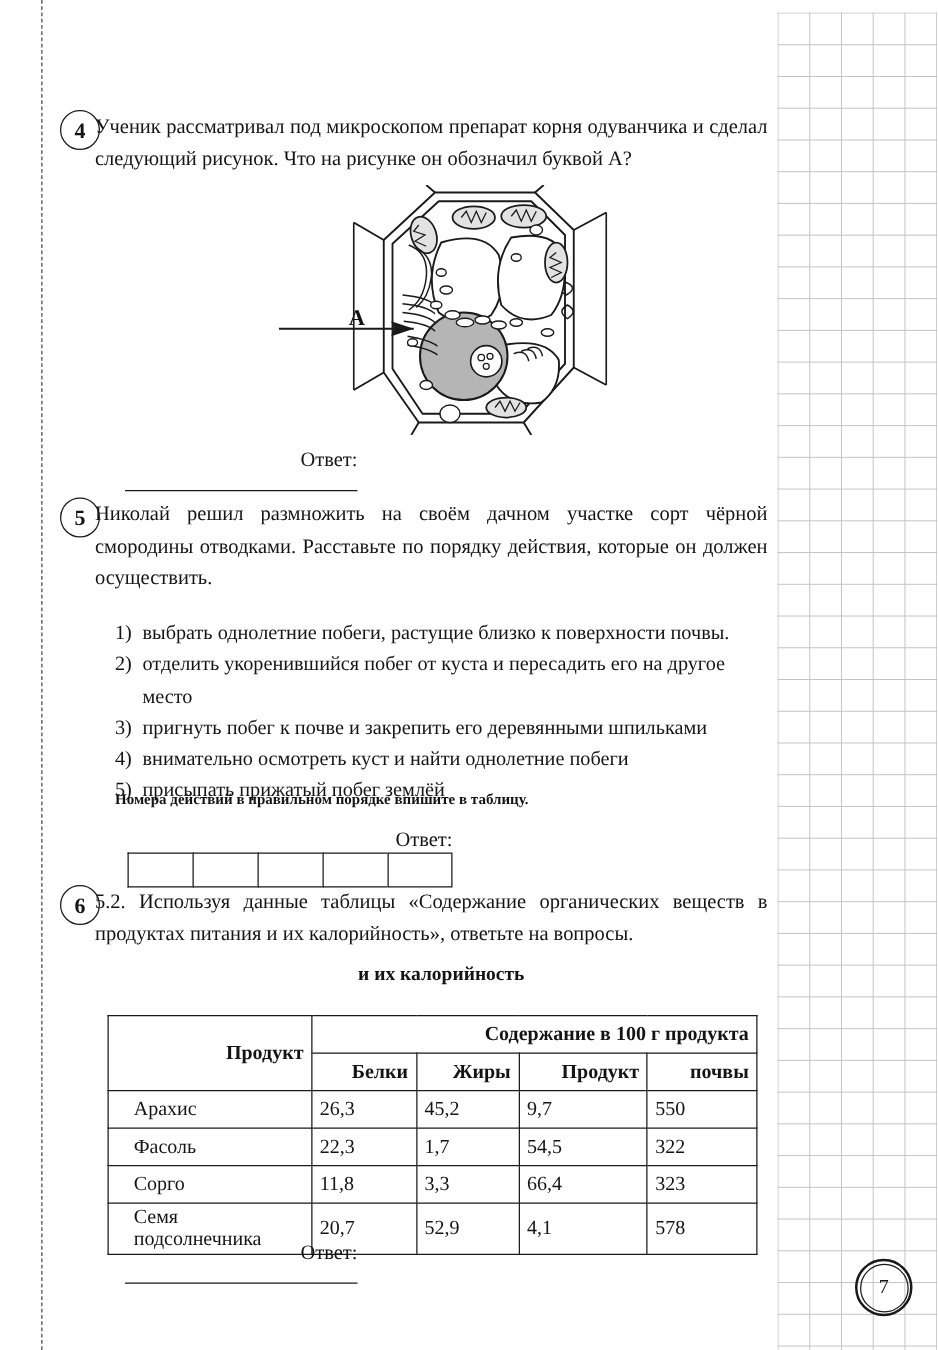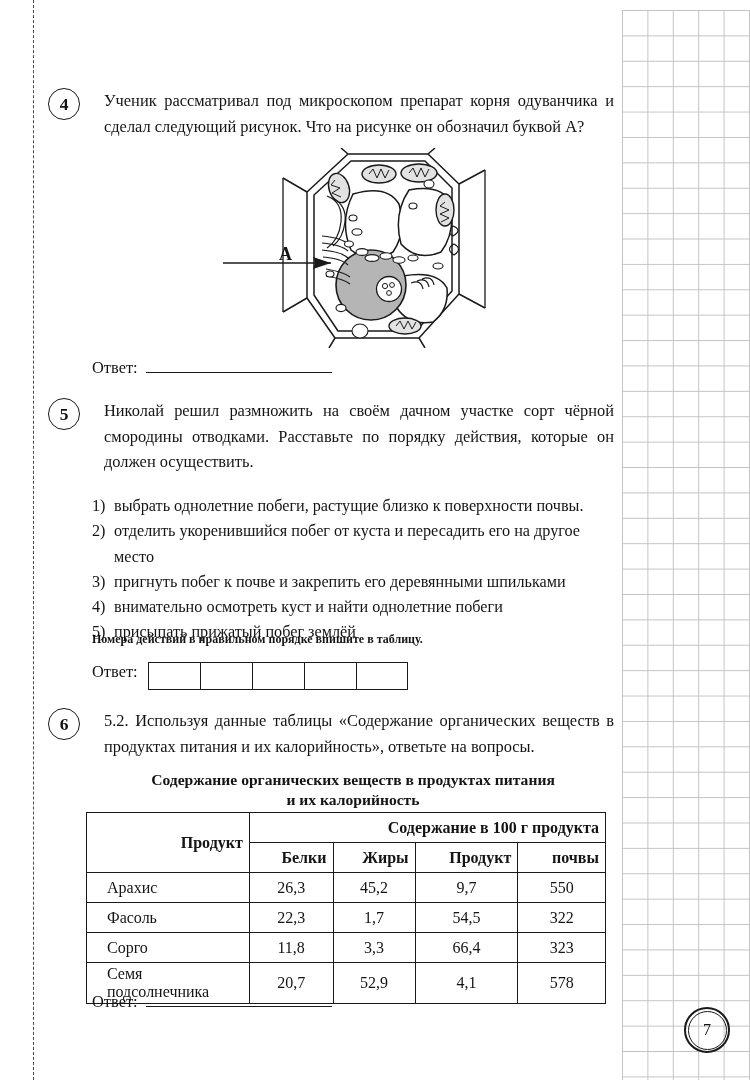--- a/index.html
+++ b/index.html
@@ -69,32 +69,34 @@
     border-radius: 50%;
     font-size: 17.5px;
     font-weight: bold;
     line-height: 30px;
     text-align: center;
     box-sizing: border-box;
     font-family: "Liberation Serif", serif;
   }
 
   .qbody {
-    margin-left: 56px;
+    margin-left: 28px;
     font-size: 16.4px;
     line-height: 25.5px;
     text-align: justify;
     text-justify: inter-word;
   }
 
   
   .answer-row {
     position: absolute;
     display: flex;
+    align-items: flex-end;
     font-size: 16.4px;
+    flex-direction: column;
   }
   .answer-label { white-space: nowrap; }
   .answer-rule {
     display: inline-block;
     width: 186px;
     border-bottom: 1.7px solid #1a1a1a;
     margin-left: 8px;
     height: 14px;
   }
 
@@ -170,21 +172,21 @@
   }
   #nutri-table td, #nutri-table th {
     border: 1.3px solid #1a1a1a;
     padding: 2px 6px;
     height: 25px;
     font-weight: normal;
     font-family: "Liberation Serif", serif;
   }
   #nutri-table th { font-weight: bold; text-align: right; }
   #nutri-table td.prod { text-align: left; padding-left: 20px; }
-  #nutri-table td.num { text-align: center; }
+  #nutri-table td.num { }
 
   
   #page-number {
     position: absolute;
     left: 684px;
     top: 1007px;
     width: 46px;
     height: 46px;
   }
   #page-number .ring-outer,
@@ -346,21 +348,20 @@
         <span class="cell"></span>
       </span>
     </div>
 
     <div class="qblock" style="top:708px;">
       <div class="qnum">6</div>
       <div class="qbody">5.2. Используя данные таблицы «Содержание органических веществ в продуктах питания и их калорийность», ответьте на вопросы.</div>
     </div>
 
     <div id="table-title" style="top:770px;">
-      <div>Содержание органических веществ в продуктах питания</div>
       <div>и их калорийность</div>
     </div>
 
     <table id="nutri-table" style="top:812px;">
       <tbody>
           <tr>
         <th rowspan="2" style="width:166px;">Продукт</th>
         <th colspan="4">Содержание в 100 г продукта</th>
       </tr>
       <tr>

